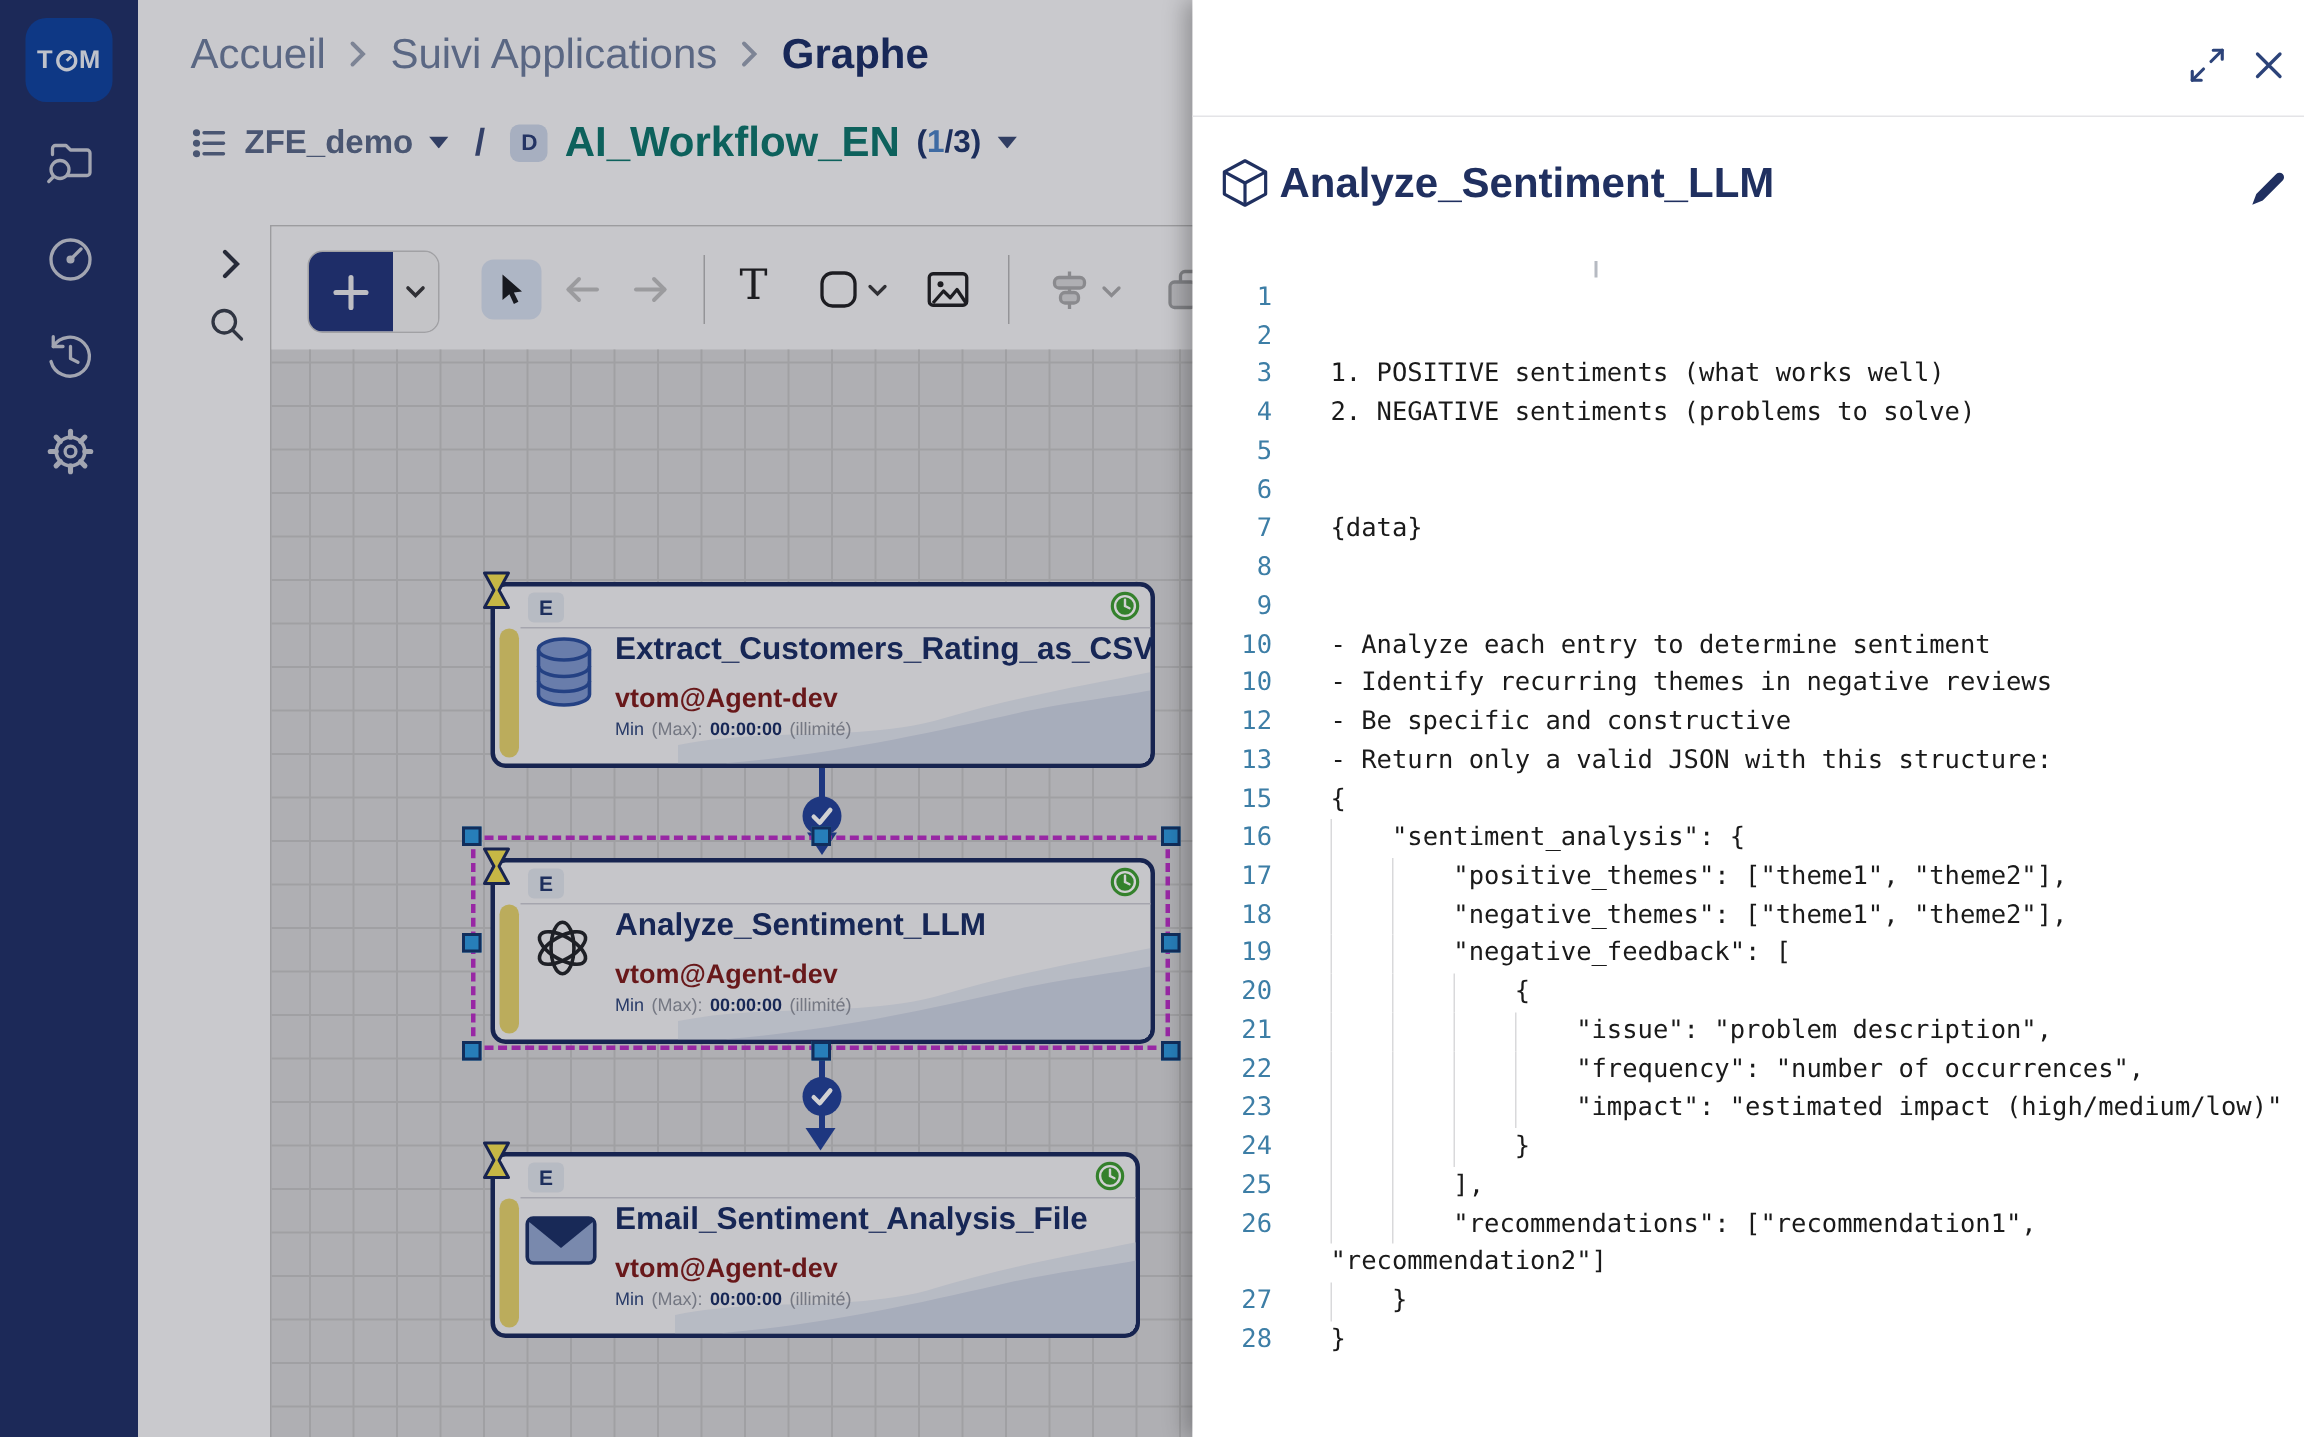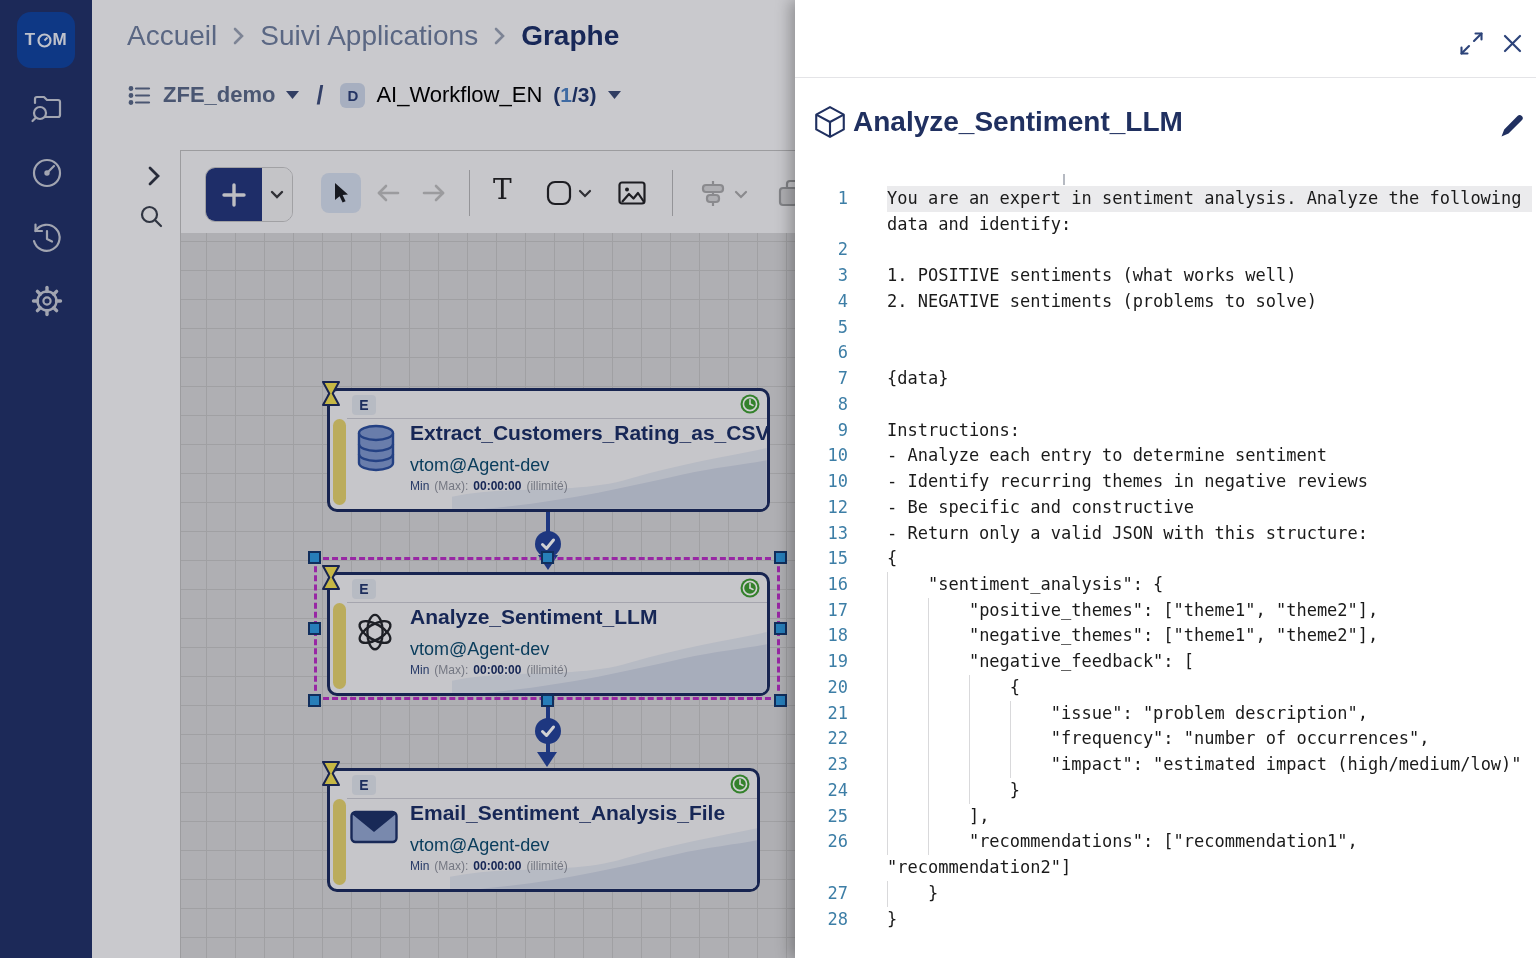--- a/index.html
+++ b/index.html
@@ -19,21 +19,21 @@
   .main-bg{position:absolute;left:92px;top:0;width:703px;height:958px;background:#f6f6f8;z-index:1;}
   .breadcrumb{position:absolute;left:127px;top:16px;height:40px;display:flex;align-items:center;gap:15px;
               font-size:28px;color:#6e7d9e;font-weight:500;z-index:5;}
   .breadcrumb .crumb{cursor:pointer;}
   .breadcrumb .current{color:#1d3069;font-weight:700;}
   .contextbar{position:absolute;left:127px;top:76px;height:38px;display:flex;align-items:center;gap:11px;z-index:5;}
   .ctx-env{font-size:22px;font-weight:600;color:#5a6988;cursor:pointer;}
   .ctx-slash{font-size:25px;font-weight:600;color:#3e4e7c;margin:0 6px;}
   .type-badge{width:25px;height:25px;border-radius:6px;background:#ccd6e8;color:#2b3f77;
               font-size:15px;font-weight:700;display:flex;align-items:center;justify-content:center;}
-  .ctx-wf{font-size:22px;font-weight:400;color:#000000;cursor:pointer;}
+  .ctx-wf{font-size:28px;font-weight:700;color:#0f766e;cursor:pointer;}
   .ctx-count{font-size:21px;font-weight:700;color:#22386e;}
   .ctx-count .cur{color:#4d82c4;}
 
   
   .canvas{position:absolute;left:180px;top:150px;width:615px;height:808px;background:#d6d6d8;
           border-top:1px solid #bebec0;border-left:1px solid #bebec0;z-index:2;}
   .canvas-grid{position:absolute;left:0;top:82px;right:0;bottom:0;
         background-image:linear-gradient(to right,#c3c3c5 1px,transparent 1px),
                          linear-gradient(to bottom,#c3c3c5 1px,transparent 1px);
         background-size:29px 29px;background-position:25px 8px;}
@@ -57,21 +57,21 @@
   .n2{left:327px;top:572px;width:443px;}
   .n3{left:327px;top:768px;width:433px;}
   .node .wave{position:absolute;right:0;bottom:0;width:72%;height:60%;z-index:1;border-bottom-right-radius:7px;overflow:hidden;}
   .kbar{position:absolute;left:3px;top:28px;bottom:4px;width:13px;border-radius:7px;background:#e4d26e;z-index:2;}
   .nhead-sep{position:absolute;left:17px;right:0;top:27px;height:1px;background:#c9cad2;z-index:2;}
   .ebadge{position:absolute;left:22px;top:4px;width:24px;height:20px;border-radius:4px;background:#e0e4ec;
           color:#24396f;font-size:14px;font-weight:700;display:flex;align-items:center;justify-content:center;z-index:3;}
   .nclock{position:absolute;right:7px;top:3px;z-index:3;}
   .nicon{position:absolute;left:24px;top:33px;z-index:3;}
   .ntitle{position:absolute;left:80px;top:30px;font-size:21px;font-weight:700;color:#1b2f66;z-index:3;white-space:nowrap;}
-  .nagent{position:absolute;left:80px;top:64px;font-size:18px;color:#0c4a6e;z-index:3;}
+  .nagent{position:absolute;left:80px;top:64px;font-size:18px;color:#7f1d1d;z-index:3;font-weight:bold;}
   .nmeta{position:absolute;left:80px;top:88px;font-size:12px;z-index:3;white-space:nowrap;}
   .nmeta span{margin-right:5px;}
   .m-navy{color:#30477c;font-weight:500;}
   .m-gray{color:#8d919c;}
   .m-time{color:#1b2f66;font-weight:600;}
   .hourglass{position:absolute;z-index:6;}
 
   
   .link-line{position:absolute;width:4px;background:#24439a;z-index:3;}
   .link-badge{position:absolute;width:28px;height:28px;z-index:5;}
@@ -442,21 +442,20 @@
     <div class="edit-btn">
       <svg width="28" height="28" viewBox="0 0 28 28">
           <path d="M3.5 24.5 L6.2 17.4 L19.5 4 a3 3 0 0 1 4.3 4.3 L10.5 21.6 Z" fill="#203060"></path>
         </svg>
     </div>
     <div class="caret-tick"></div>
 
     <div class="panel-code">
         <div class="code-row">
           <div class="ln">1</div>
-          <div class="code-cell hl-first-row">You are an expert in sentiment analysis. Analyze the following data and identify:</div>
         </div>
         <div class="code-row">
           <div class="ln">2</div>
           <div class="code-cell"></div>
         </div>
         <div class="code-row">
           <div class="ln">3</div>
           <div class="code-cell">1. POSITIVE sentiments (what works well)</div>
         </div>
         <div class="code-row">
@@ -473,21 +472,20 @@
         <div class="code-row">
           <div class="ln">7</div>
           <div class="code-cell">{data}</div>
         </div>
         <div class="code-row">
           <div class="ln">8</div>
           <div class="code-cell"></div>
         </div>
         <div class="code-row">
           <div class="ln">9</div>
-          <div class="code-cell">Instructions:</div>
         </div>
         <div class="code-row">
           <div class="ln">10</div>
           <div class="code-cell">- Analyze each entry to determine sentiment</div>
         </div>
         <div class="code-row">
           <div class="ln">10</div>
           <div class="code-cell">- Identify recurring themes in negative reviews</div>
         </div>
         <div class="code-row">

